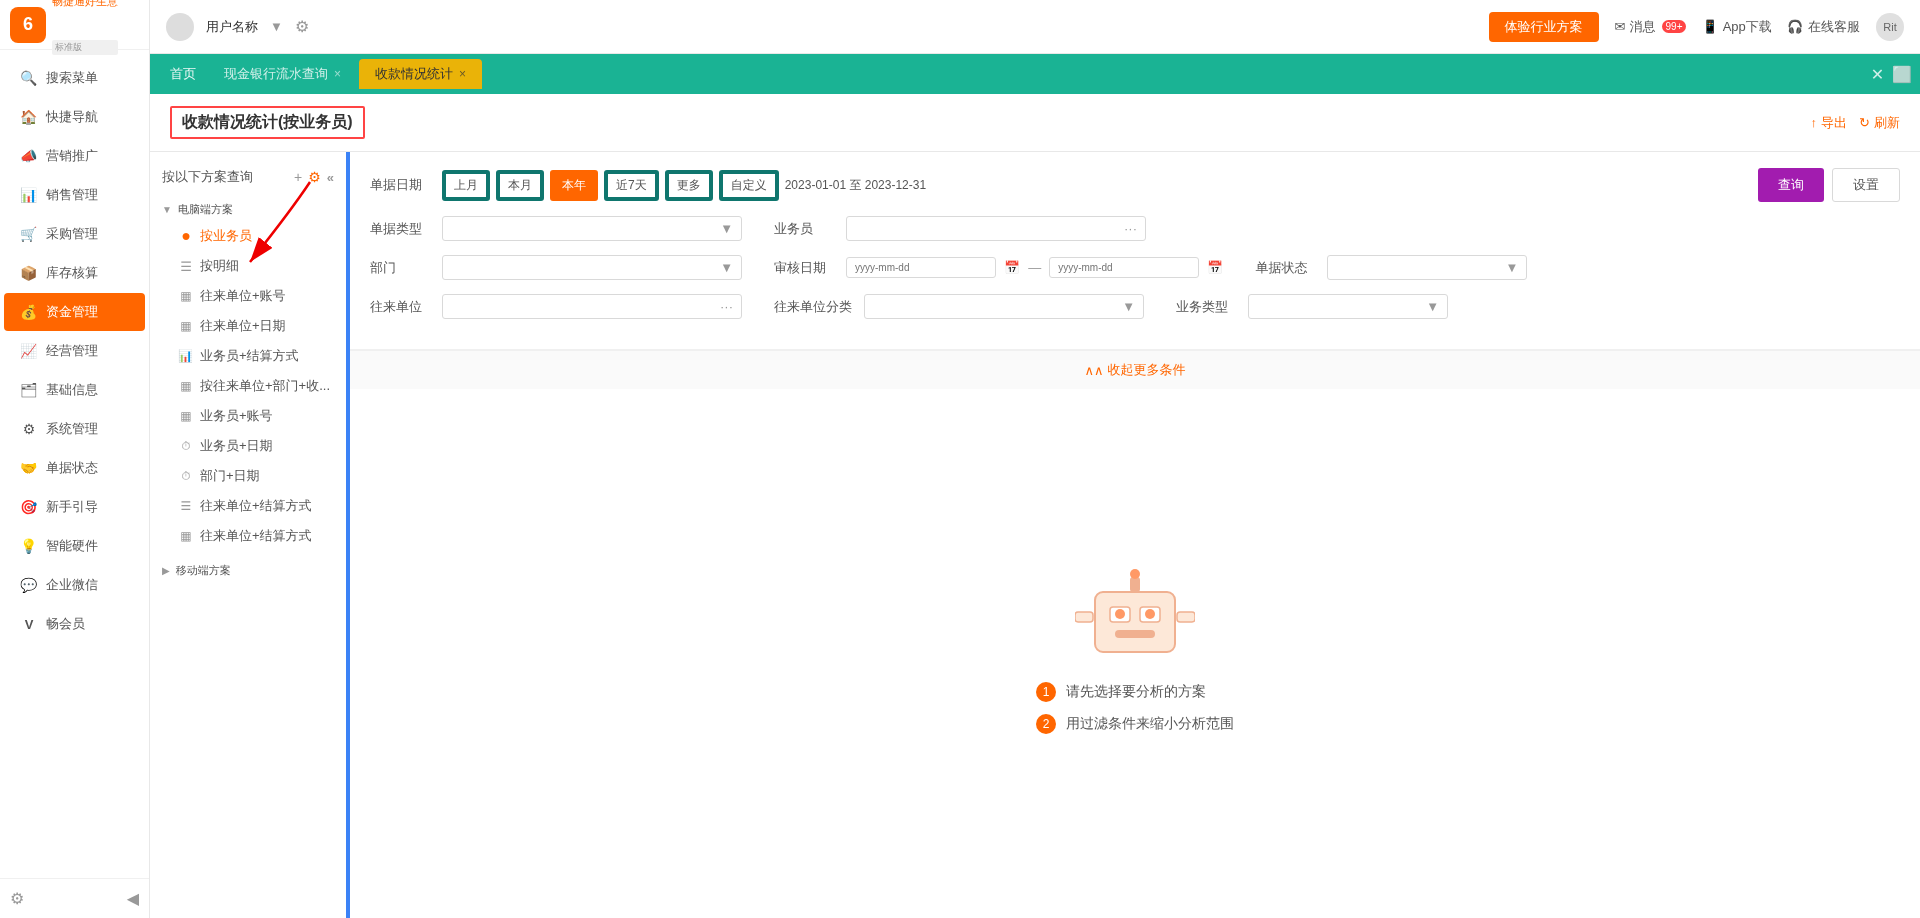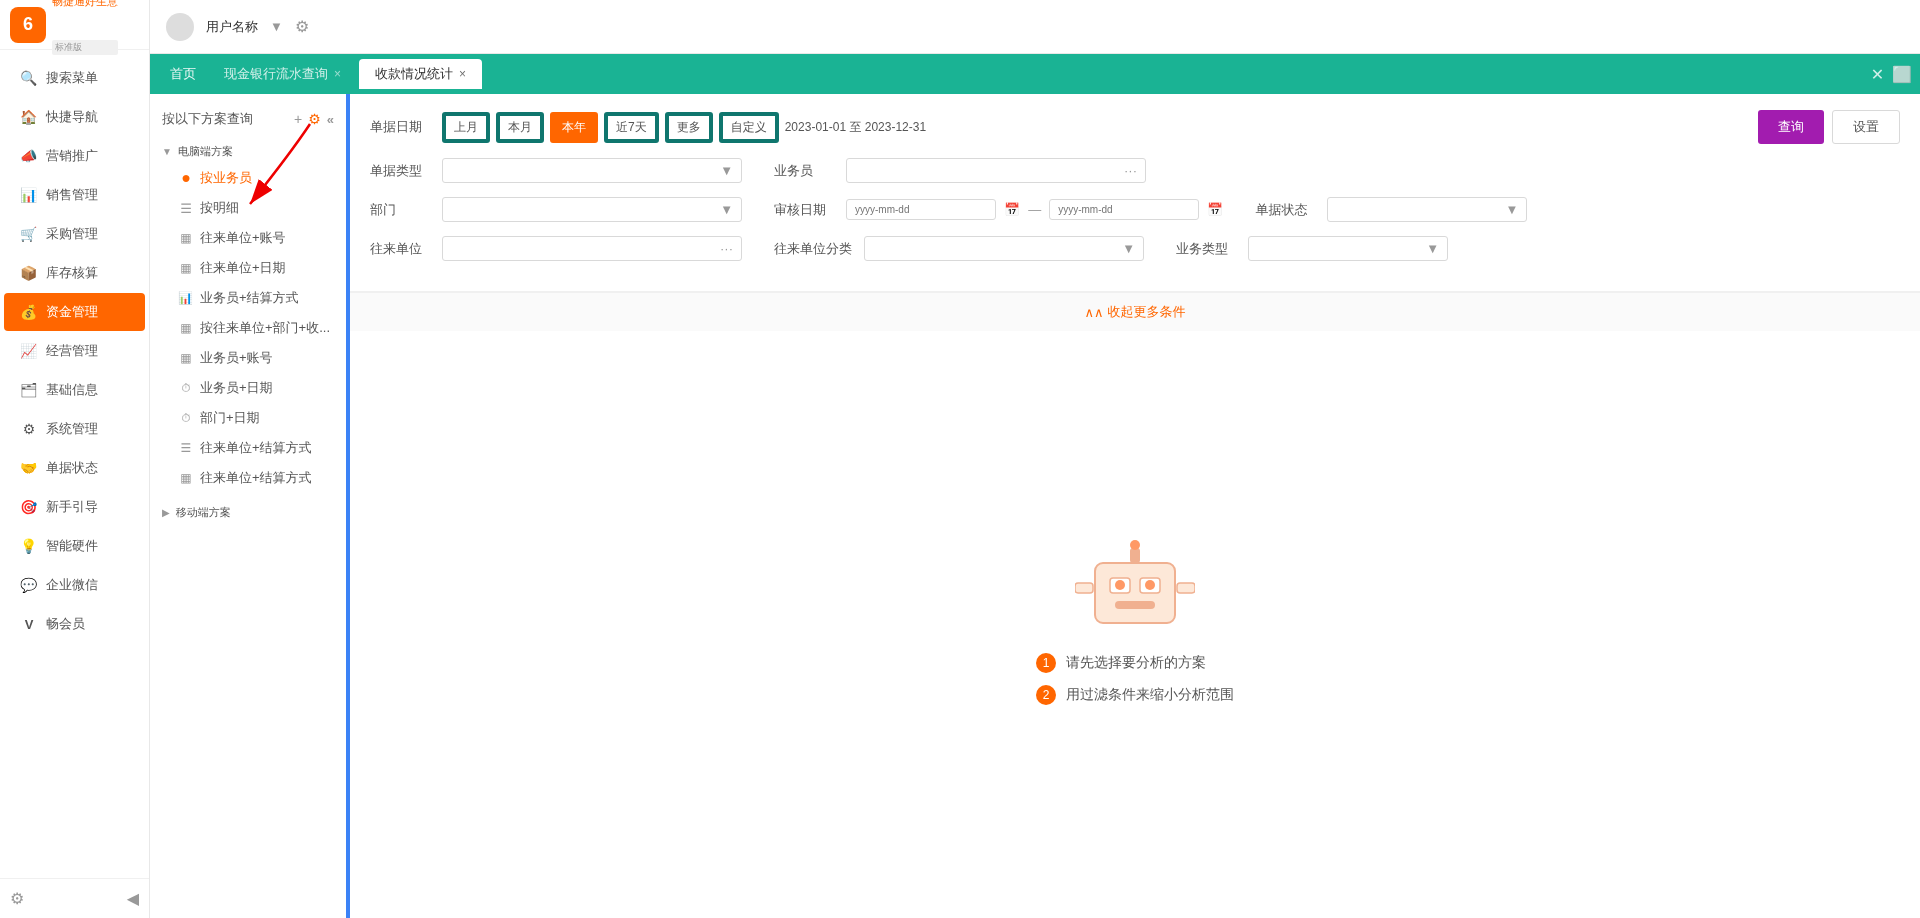--- a/index.html
+++ b/index.html
@@ -29,21 +29,21 @@
     .user-avatar { width: 28px; height: 28px; background: #ddd; border-radius: 50%; }
     .user-name { font-size: 13px; color: #333; }
     .top-bar-actions { display: flex; align-items: center; gap: 16px; }
     .trial-btn { background: #ff6600; color: white; border: none; padding: 6px 16px; border-radius: 4px; cursor: pointer; font-size: 13px; }
     .top-action { display: flex; align-items: center; gap: 4px; color: #555; font-size: 13px; cursor: pointer; }
     .badge { background: #ff4444; color: white; font-size: 10px; padding: 1px 4px; border-radius: 8px; margin-left: 2px; }
 
     
     .tab-bar { height: 40px; background: #1ab394; display: flex; align-items: center; padding: 0 8px; flex-shrink: 0; }
     .tab-item { display: flex; align-items: center; padding: 6px 16px; cursor: pointer; color: rgba(255,255,255,0.8); font-size: 13px; border-radius: 4px 4px 0 0; margin-right: 2px; position: relative; }
-    .tab-item.active { background: #ffffff; color: #333; border-radius: 4px 4px 0 0; }
+    .tab-item.active { background: #eab308; color: #333; border-radius: 4px 4px 0 0; }
     .tab-item .close-btn { margin-left: 6px; font-size: 12px; opacity: 0.7; }
     .tab-home { color: rgba(255,255,255,0.9); padding: 6px 12px; cursor: pointer; font-size: 13px; }
     .tab-bar-right { margin-left: auto; display: flex; align-items: center; gap: 8px; }
     .tab-bar-icon { color: rgba(255,255,255,0.8); cursor: pointer; font-size: 16px; }
 
     
     .page-content { flex: 1; overflow: hidden; display: flex; flex-direction: column; background: #f5f5f5; }
 
     
     .page-header { background: #fff; padding: 12px 20px; display: flex; align-items: center; justify-content: space-between; border-bottom: 1px solid #e8e8e8; flex-shrink: 0; }
@@ -186,40 +186,76 @@
 
   <div class="main-content">
 
     <div class="top-bar">
       <div class="top-bar-left">
         <div class="user-avatar"></div>
         <span class="user-name">用户名称</span>
         <span style="color:#999;cursor:pointer;">▼</span>
         <span style="color:#999;cursor:pointer;font-size:16px;">⚙</span>
       </div>
+      <div class="top-bar-actions">
+        <button class="trial-btn">体验行业方案</button>
+        <div class="top-action">
+          <span>✉</span>
+          <span>消息</span>
+          <span class="badge">99+</span>
+        </div>
+        <div class="top-action">
+          <span>📱</span>
+          <span>App下载</span>
+        </div>
+        <div class="top-action">
+          <span>🎧</span>
+          <span>在线客服</span>
+        </div>
+        <div class="top-right-user">
+          <div style="width:28px;height:28px;background:#e0e0e0;border-radius:50%;display:flex;align-items:center;justify-content:center;font-size:11px;color:#666;">
+            <span>Rit</span>
+          </div>
+        </div>
+      </div>
     </div>
 
     <div class="tab-bar">
       <span class="tab-home">首页</span>
       <div class="tab-item">
         <span>现金银行流水查询</span>
         <span class="close-btn">×</span>
       </div>
       <div class="tab-item active">
         <span>收款情况统计</span>
         <span class="close-btn">×</span>
       </div>
       <div class="tab-bar-right">
         <span class="tab-bar-icon">✕</span>
         <span class="tab-bar-icon">⬜</span>
       </div>
     </div>
 
     <div class="page-content">
 
+      <div class="page-header">
+        <div class="page-title-box">
+          <span class="page-title">收款情况统计(按业务员)</span>
+        </div>
+        <div class="page-header-actions">
+          <button class="header-btn">
+            <span>↑</span>
+            <span>导出</span>
+          </button>
+          <button class="header-btn">
+            <span>↻</span>
+            <span>刷新</span>
+          </button>
+        </div>
+      </div>
 
       <div class="content-area" style="position:relative;">
 
         <div class="scheme-panel">
           <div class="scheme-panel-header">
             <span class="scheme-panel-title">按以下方案查询</span>
             <div class="scheme-panel-icons">
               <span class="scheme-icon">+</span>
               <span class="scheme-icon active">⚙</span>
               <span class="scheme-icon" style="font-size:13px;font-weight:bold;">«</span>

